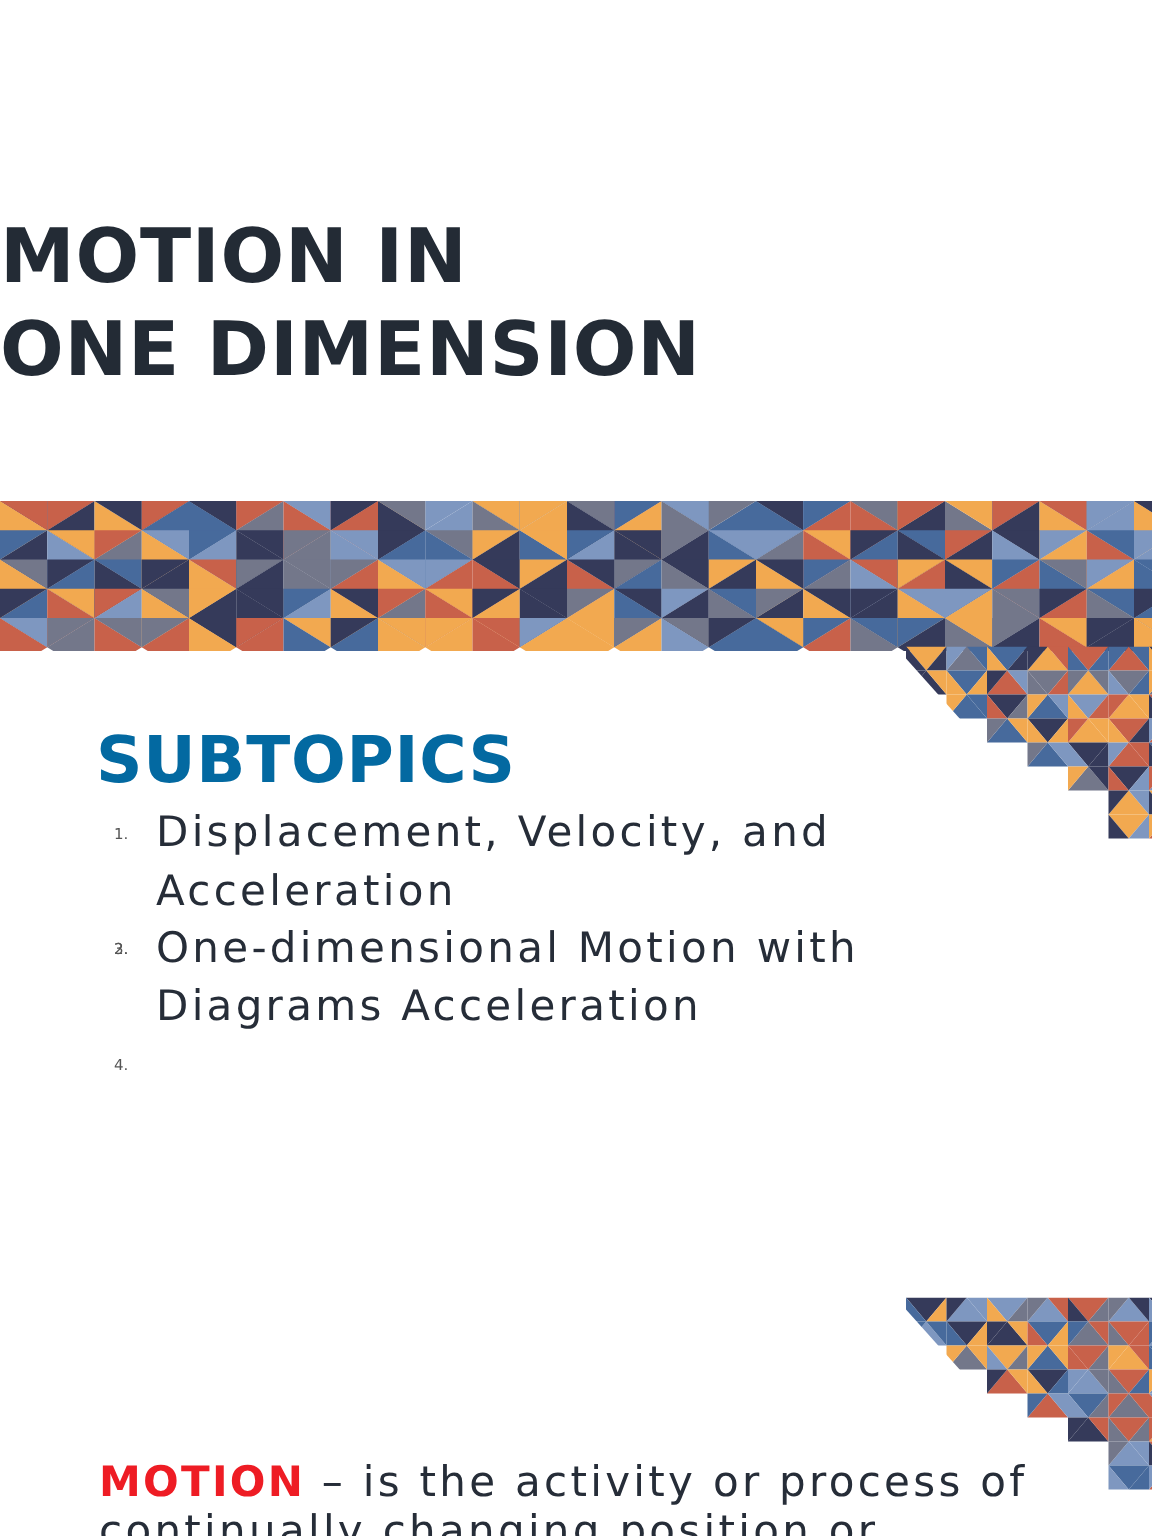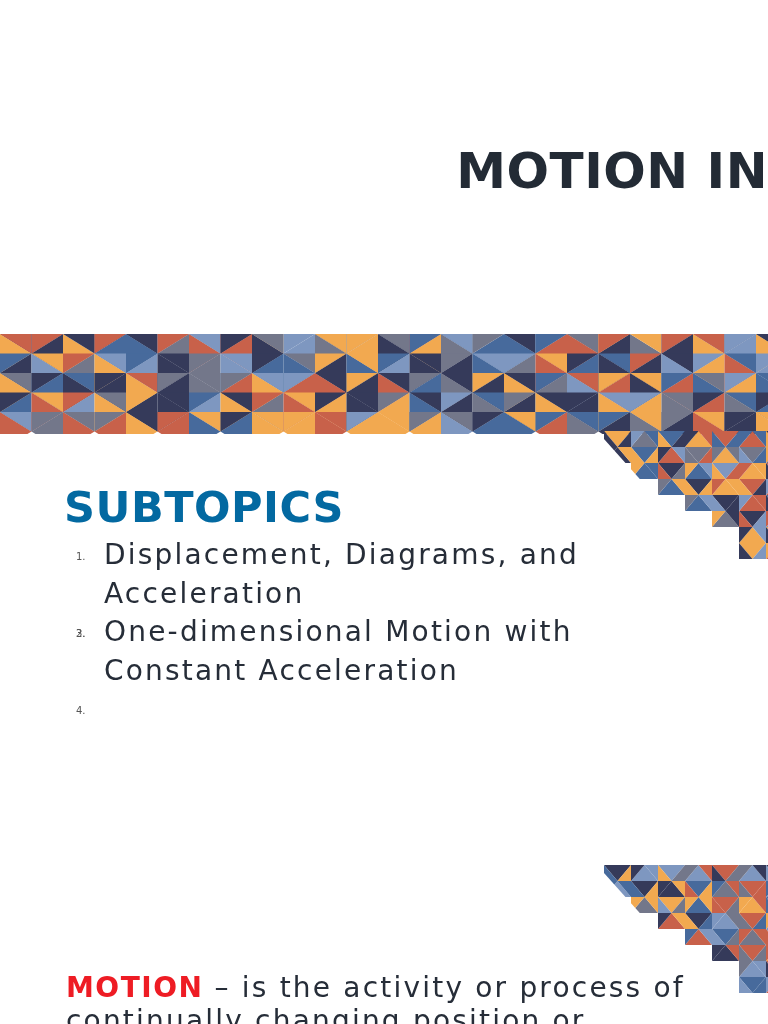--- a/index.html
+++ b/index.html
@@ -1,18 +1,18 @@
 <!DOCTYPE html>
 <html><head>
 <meta charset="utf-8">
 <style>
   html, body { margin: 0; padding: 0; background: #ffffff; }
   body { width: 768px; height: 1024px; position: relative; overflow: hidden; font-family: "DejaVu Sans", sans-serif; color: #262d38; }
   .title {
-    position: absolute; left: 0; top: 140px; width: 768px; text-align: right;
+    position: absolute; left: 0; top: 140px; width: 768px; text-align: left;
     font-family: "DejaVu Sans", sans-serif; font-weight: bold; font-size: 50px; line-height: 62px;
     color: #232b35; letter-spacing: 0.5px;
   }
   .title div { display: block; }
   .banner { position: absolute; left: 0; top: 334px; width: 768px; height: 100px; }
   .corner { position: absolute; left: 604px; width: 164px; height: 140px; }
   .corner.c1 { top: 431px; }
   .corner.c2 { top: 865px; }
   .subtopics-heading {
     position: absolute; left: 64px; top: 482px; font-weight: bold; font-size: 43px;
@@ -25,20 +25,21 @@
     position: absolute; left: 66px; top: 958px; width: 640px; font-size: 28px; line-height: 33px;
     letter-spacing: 2.2px; color: #262d38; margin-top: 13px;
   }
   .definition .term { color: #ee1c24; font-weight: bold; letter-spacing: 1.5px; }
 </style>
 </head>
 <body>
 
 <div class="title">
   <div>MOTION IN</div>
+  <div>ONE DIMENSION</div>
 </div>
 
 <svg class="banner" viewBox="0 0 768 100" preserveAspectRatio="none" id="banner">
     <polygon points="31.5,-19.5 0,0 31.5,19.5" fill="#353A5A"></polygon>
     <polygon points="31.5,-19.5 0,-19.5 0,0" fill="#476A9C"></polygon>
     <polygon points="0,0 31.5,19.5 0,39" fill="#F2A950"></polygon>
     <polygon points="0,0 31.5,0 31.5,19.5" fill="#C8614A"></polygon>
     <polygon points="31.5,19.5 0,39 31.5,58.5" fill="#353A5A"></polygon>
     <polygon points="31.5,19.5 0,19.5 0,39" fill="#476A9C"></polygon>
     <polygon points="0,39 31.5,58.5 0,78" fill="#F2A950"></polygon>
@@ -449,23 +450,23 @@
     <polygon points="162,112 162,128 148.5,128" fill="#7E97C0"></polygon>
     <polygon points="175.5,112 189,128 162,128" fill="#C8614A"></polygon>
     <polygon points="162,112 175.5,112 162,128" fill="#F2A950"></polygon>
     <polygon points="175.5,112 189,112 189,128" fill="#353A5A"></polygon>
     <polygon points="0,8 118,140 0,140" fill="#ffffff"></polygon>
   </svg>
 
 <div class="subtopics-heading">SUBTOPICS</div>
 
 <ol class="list">
-  <li><span class="num">1.</span><span>Displacement, Diagrams, and Acceleration</span></li>
+  <li><span class="num">1.</span><span>Displacement, Velocity, and Acceleration</span></li>
   <li><span class="num">2.</span></li>
-  <li><span class="num">3.</span><span>One-dimensional Motion with Constant Acceleration</span></li>
+  <li><span class="num">3.</span><span>One-dimensional Motion with Diagrams Acceleration</span></li>
   <li><span class="num">4.</span></li>
 </ol>
 
 <svg class="corner c2" viewBox="0 0 164 140" id="corner2">
     <polygon points="0,0 27,0 13.5,16" fill="#353A5A"></polygon>
     <polygon points="0,0 13.5,16 0,16" fill="#476A9C"></polygon>
     <polygon points="27,0 27,16 13.5,16" fill="#F2A950"></polygon>
     <polygon points="40.5,0 54,16 27,16" fill="#7E97C0"></polygon>
     <polygon points="27,0 40.5,0 27,16" fill="#353A5A"></polygon>
     <polygon points="40.5,0 54,0 54,16" fill="#7E97C0"></polygon>

